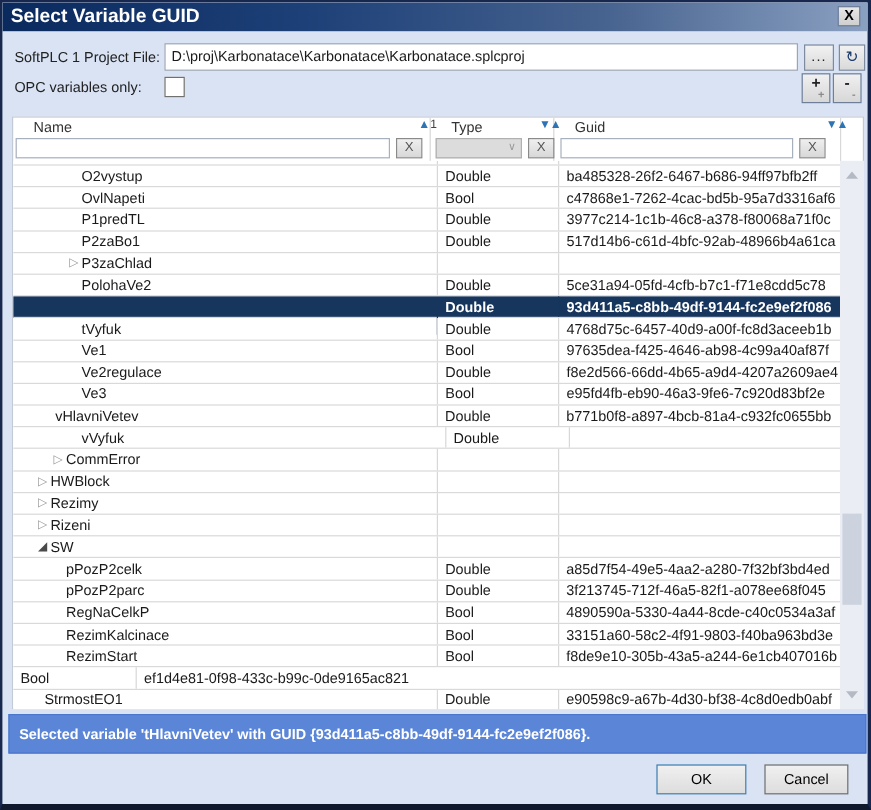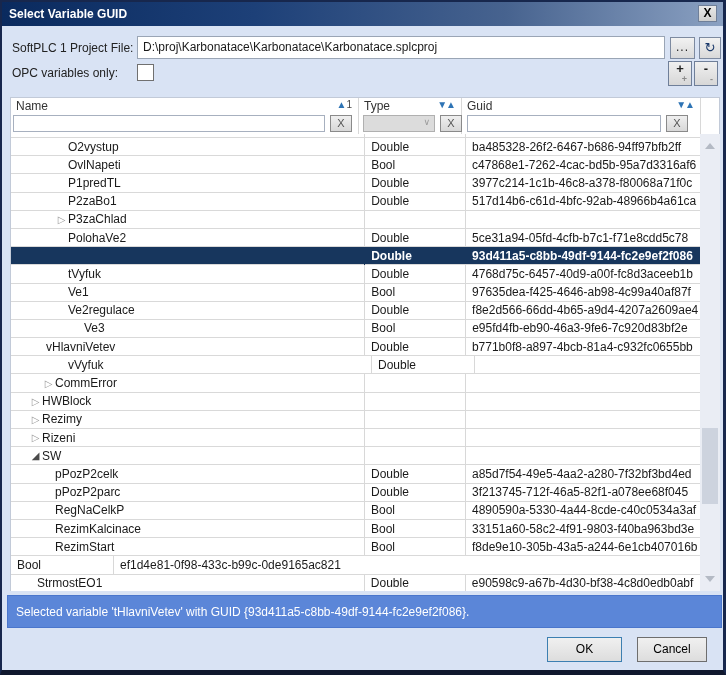--- a/index.html
+++ b/index.html
@@ -6,21 +6,21 @@
   html,body { width:726px; height:675px; }
   body { font-family:"Liberation Sans","DejaVu Sans",sans-serif; font-size:12px; color:#1a1a1a; }
 
   .dialog { position:relative; width:726px; height:675px; background:#d9e3f4;
             border-left:2px solid #17274d; border-right:3px solid #17274d;
             border-top:2px solid #17274d; border-bottom:5px solid #10182e; overflow:hidden; }
 
   .titlebar { position:absolute; left:0; top:0; width:100%; height:24px;
               background:linear-gradient(90deg,#0a2a5e 0%,#1d4078 35%,#47638f 70%,#8ba1c2 100%);
               display:flex; align-items:center; }
-  .title-text { color:#ffffff; font-weight:bold; padding-left:7px; font-size:12px; }
+  .title-text { color:#ffffff; font-weight:bold; padding-left:7px; font-size:16px; }
   .close-btn { position:absolute; right:6px; top:3px; width:19px; height:17px;
                background:linear-gradient(#e8e8e8,#cfcfcf); border:1px solid #6f7f99;
                font-weight:bold; font-size:12px; color:#000; text-align:center; line-height:15px; cursor:default; }
 
   .label { color:#222; }
   .projfile-label { position:absolute; left:10px; top:39px; }
   .projfile-input { position:absolute; left:135px; top:34px; width:528px; height:23px;
                     background:#fff; border:1px solid #9aa5b5; padding:0 5px; font-size:12px;
                     line-height:21px; white-space:nowrap; overflow:hidden; }
   .mini-btn { position:absolute; background:linear-gradient(#f2f2f2,#d9d9d9); border:1px solid #7d8aa0;
@@ -36,21 +36,21 @@
               border:1px solid #6f7f99; text-align:center; }
   .expand-btn { left:666px; }
   .collapse-btn { left:692px; }
   .tree-btn .main-glyph { font-size:13px; font-weight:bold; color:#222; line-height:14px; display:block; }
   .tree-btn .sub-glyph { font-size:9px; color:#8a8a8a; position:absolute; right:4px; bottom:1px; font-weight:bold; }
 
   .grid { position:absolute; left:8px; top:95px; width:710px; height:494px;
           background:#fff; border:1px solid #c2cad8; }
   .col-line { position:absolute; top:0; bottom:0; width:1px; background:#d8d8d8; }
 
-  .grid-header { position:absolute; left:0; top:0; width:689px; height:16px; }
+  .grid-header { position:absolute; left:12px; top:0; width:689px; height:16px; }
   .hdr-cell { position:absolute; top:0; height:16px; display:flex; align-items:center; color:#333; }
   .hdr-name { left:0; width:347px; padding-left:5px; }
   .hdr-type { left:347px; width:103px; padding-left:6px; }
   .hdr-guid { left:450px; width:239px; padding-left:6px; }
   .sort-glyphs { position:absolute; right:6px; top:1px; font-size:10px; letter-spacing:-1px; }
   .arrow-blue { color:#2e74b5; }
   .sort-num { color:#444; font-size:10px; letter-spacing:0; margin-left:1px; }
 
   .grid-filter { position:absolute; left:0; top:16px; width:689px; height:20px; }
   .filter-input { position:absolute; top:1px; height:17px; background:#fff; border:1px solid #a7b0bf; }
@@ -78,21 +78,21 @@
   .grow.selected .cell-name, .grow.selected .cell-type { border-right-color:#17365d; }
 
   .scrollbar { position:absolute; left:689px; top:36px; width:20px; height:457px; background:#eaedf4; }
   .sb-arrow { position:absolute; left:5px; width:0; height:0; border-left:5px solid transparent; border-right:5px solid transparent; }
   .sb-up { top:9px; border-bottom:6px solid #b4bac4; }
   .sb-down { bottom:9px; border-top:6px solid #b4bac4; }
   .sb-thumb { position:absolute; left:2px; top:294px; width:16px; height:76px; background:#cdd3de; }
 
   .statusbar { position:absolute; left:5px; top:593px; width:715px; height:33px; background:#5b86d8;
                border:1px solid #4a76cc; display:flex; align-items:center; }
-  .statusbar span { color:#fff; font-weight:normal; padding-left:8px; font-size:12px; }
+  .statusbar span { color:#fff; font-weight:bold; padding-left:8px; font-size:12px; }
 
   .btn { position:absolute; top:635px; height:25px; background:linear-gradient(#f0f0f0,#dddddd);
          text-align:center; line-height:23px; color:#000; font-size:12px; }
   .ok-btn { left:545px; width:75px; border:1px solid #3c7fb1; }
   .cancel-btn { left:635px; width:70px; border:1px solid #6e6e6e; }
 </style>
 </head>
 <body>
 
 <div class="dialog">
@@ -276,21 +276,21 @@
       <span>Ve2regulace</span>
     </div>
     <div class="cell cell-type">
             <span>Double</span>
           </div>
     <div class="cell cell-guid">
             <span>f8e2d566-66dd-4b65-a9d4-4207a2609ae4</span>
           </div>
   </div>
         <div class="grow">
-    <div class="cell cell-name" style="padding-left: 60px;">
+    <div class="cell cell-name" style="padding-left: 44px;">
       <span class="expander"></span>
       <span>Ve3</span>
     </div>
     <div class="cell cell-type">
             <span>Bool</span>
           </div>
     <div class="cell cell-guid">
             <span>e95fd4fb-eb90-46a3-9fe6-7c920d83bf2e</span>
           </div>
   </div>

